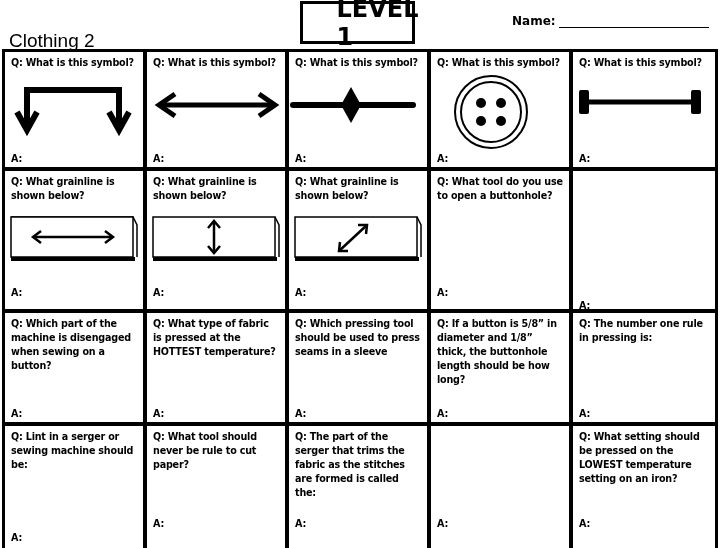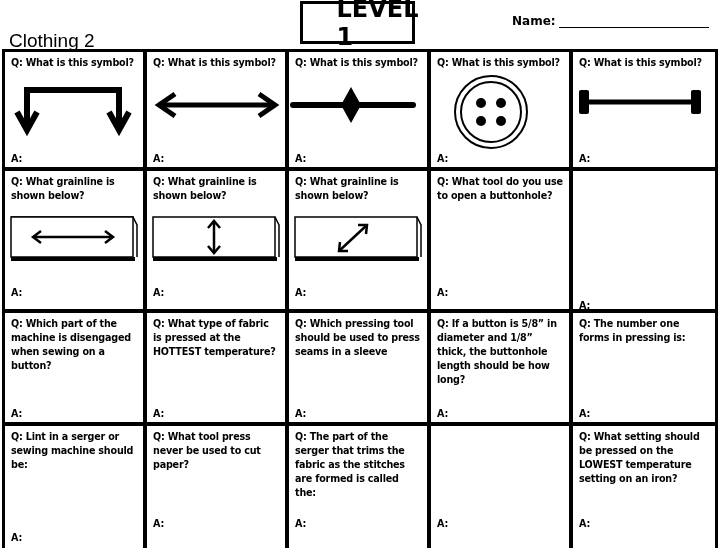--- a/index.html
+++ b/index.html
@@ -154,30 +154,30 @@
   </div>
   <div class="cell">
     <div class="q">Q:  Which pressing tool should be used to press seams in a sleeve</div>
     <div class="a" style="top:95px;">A:</div>
   </div>
   <div class="cell">
     <div class="q">Q:  If a button is 5/8” in diameter and 1/8” thick, the buttonhole length should be how long?</div>
     <div class="a" style="top:95px;">A:</div>
   </div>
   <div class="cell">
-    <div class="q">Q:  The number one forms in pressing is:</div>
+    <div class="q">Q:  The number one rule in pressing is:</div>
     <div class="a" style="top:95px;">A:</div>
   </div>
 
   <div class="cell last-row">
     <div class="q">Q:  Lint in a serger or sewing machine should be:</div>
     <div class="a" style="top:106px;">A:</div>
   </div>
   <div class="cell last-row">
-    <div class="q">Q:  What tool press never be used to cut paper?</div>
+    <div class="q">Q:  What tool should never be rule to cut paper?</div>
     <div class="a" style="top:92px;">A:</div>
   </div>
   <div class="cell last-row">
     <div class="q">Q:  The part of the serger that trims the fabric as the stitches are formed is called the:</div>
     <div class="a" style="top:92px;">A:</div>
   </div>
   <div class="cell last-row">
     <div class="a" style="top:92px;">A:</div>
   </div>
   <div class="cell last-row">

